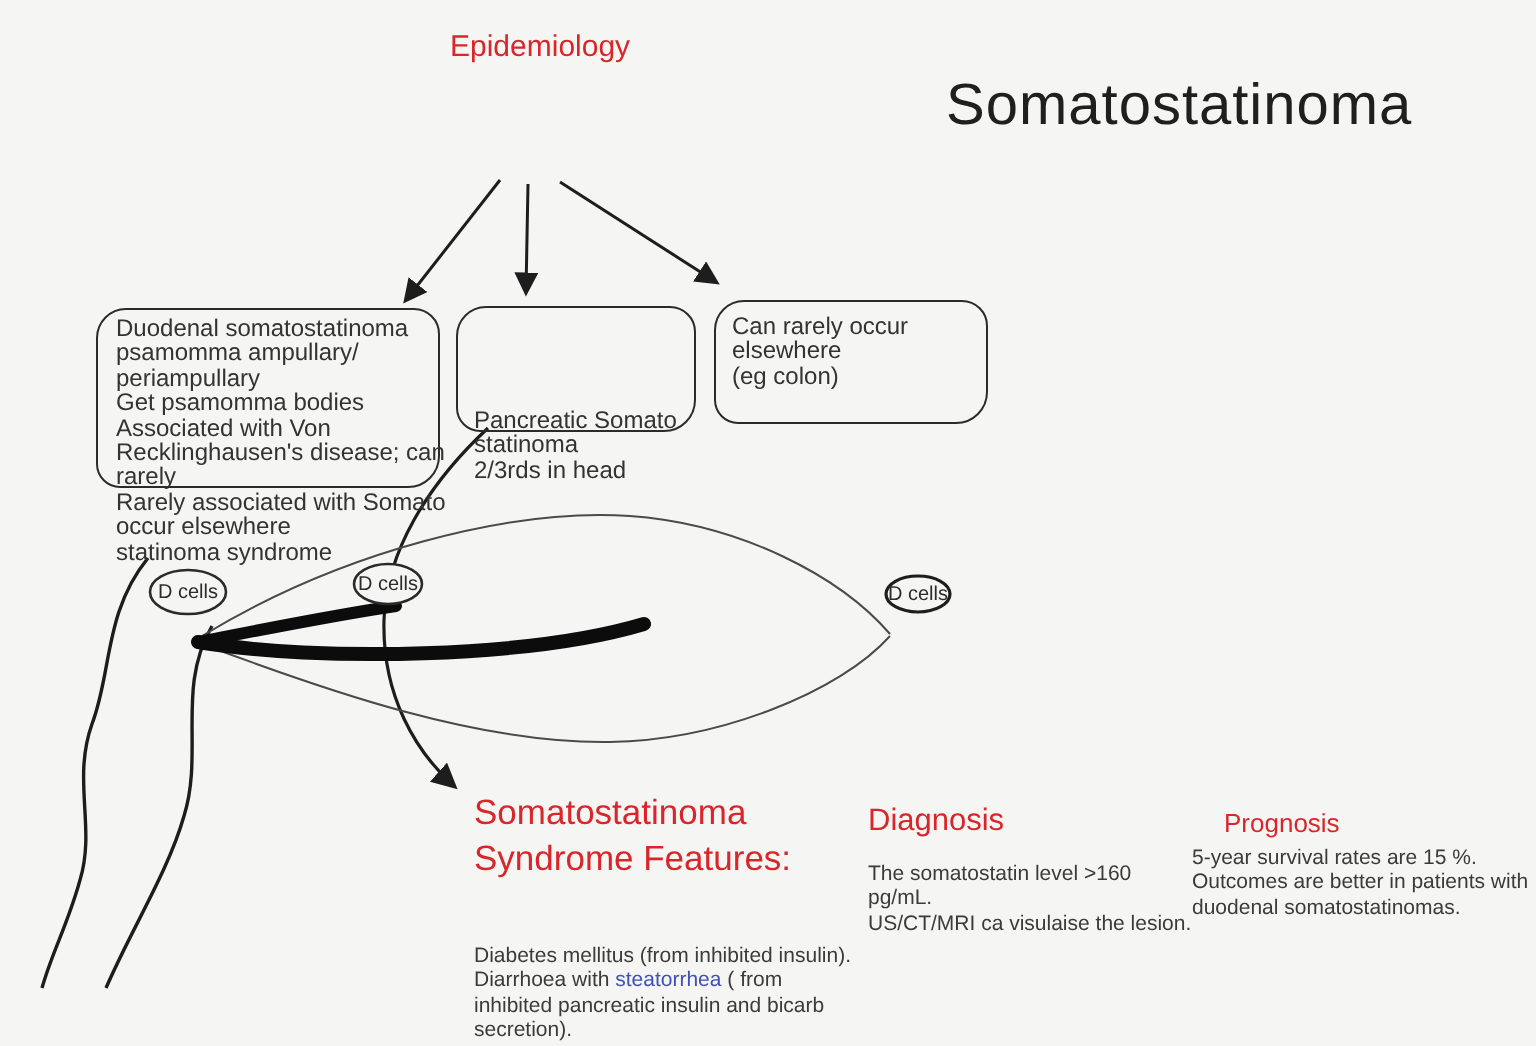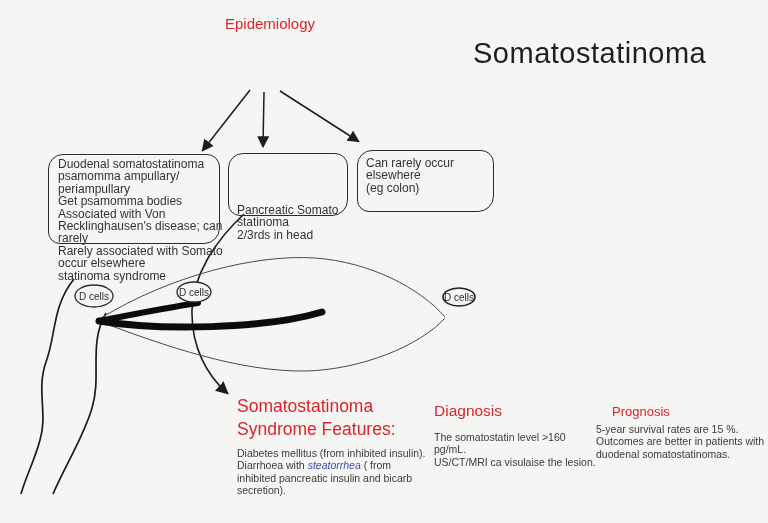--- a/index.html
+++ b/index.html
@@ -39,22 +39,22 @@
   #txt-elsewhere { left:366px; top:157px; width:128px; }
 
   .dcells {
     color:#2c2c2c; font-size:10px; text-align:center; line-height:9px;
   }
   #dcells-1 { left:75px;  top:292px; width:38px; }
   #dcells-2 { left:177px; top:288px; width:34px; }
   #dcells-3 { left:443px; top:293px; width:32px; }
 
   #syn-heading { left:237px; top:395px; font-size:17.5px; line-height:23px; }
-  #syn-body    { left:237px; top:447px; }
-  .steat-link  { color:#3f51b5; font-style:italic; }
+  #syn-body    { left:237px; top:472px; }
+  .steat-link  { color:#3f51b5; }
 
   #dx-heading  { left:434px; top:402px; font-size:15.5px; }
   #dx-body     { left:434px; top:431px; }
 
   #px-heading  { left:612px; top:404px; font-size:13px; }
   #px-body     { left:596px; top:423px; }
 </style>
 </head>
 <body>
 

